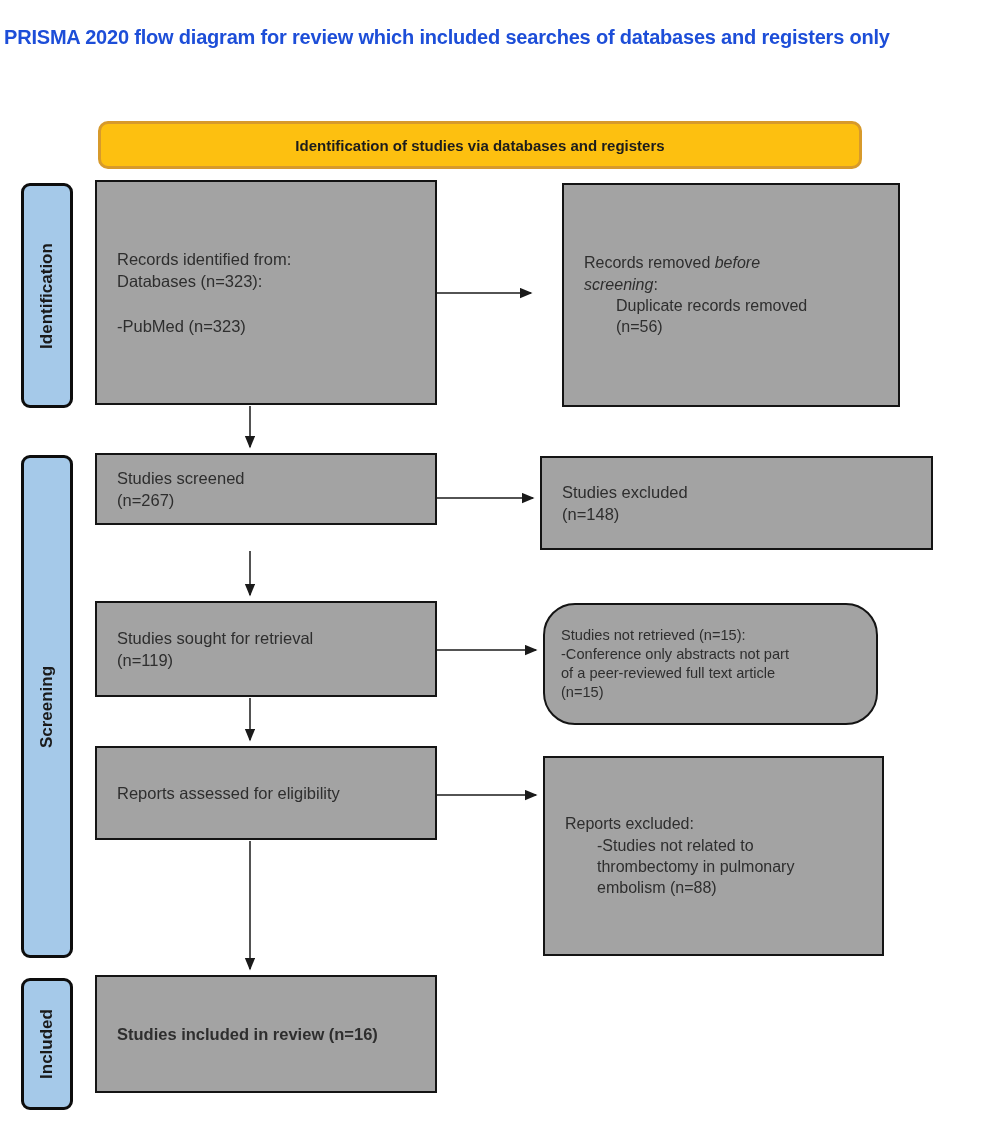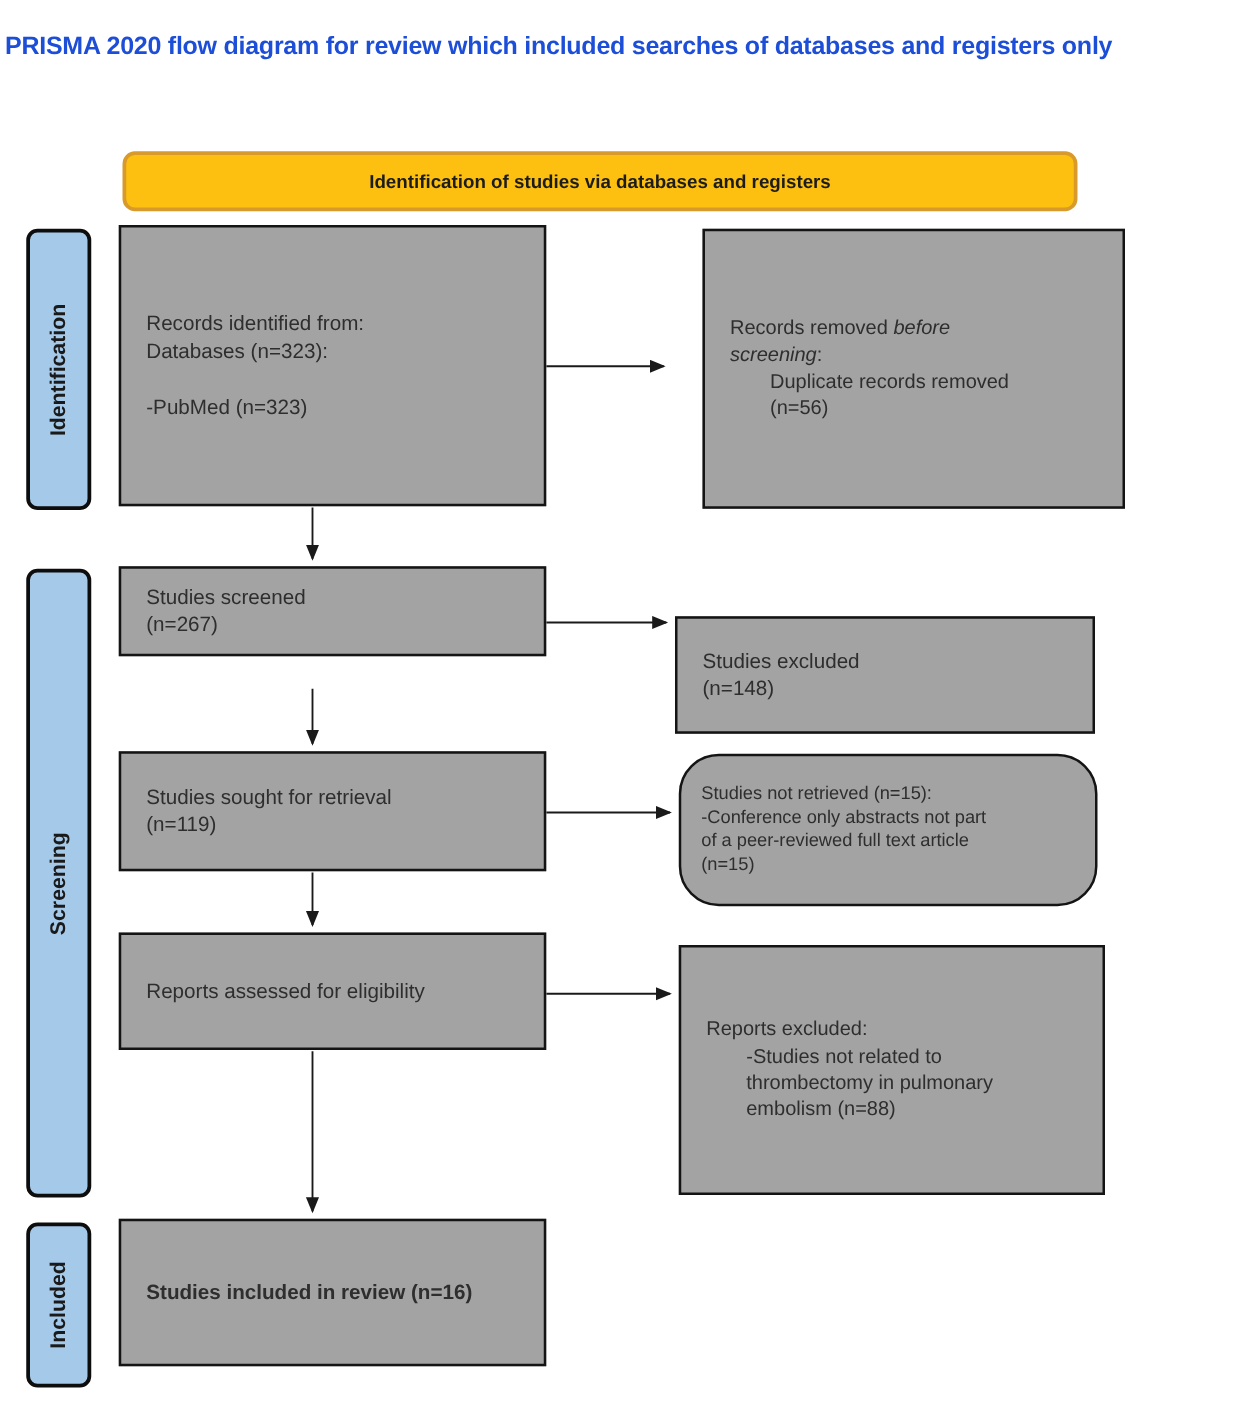--- a/index.html
+++ b/index.html
@@ -116,21 +116,21 @@
     <div class="line"><em class="soft">screening</em><span>:</span></div>
     <div class="line indent">Duplicate records removed</div>
     <div class="line indent">(n=56)</div>
   </div>
 
   <div class="fbox" style="left:95px; top:453px; width:342px; height:72px;">
     <div class="line">Studies screened</div>
     <div class="line">(n=267)</div>
   </div>
 
-  <div class="fbox" style="left:540px; top:456px; width:336px; height:94px;margin-top:37px;">
+  <div class="fbox" style="left:540px; top:456px; width:393px; height:94px;">
     <div class="line">Studies excluded</div>
     <div class="line">(n=148)</div>
   </div>
 
   <div class="fbox" style="left:95px; top:601px; width:342px; height:96px;">
     <div class="line">Studies sought for retrieval</div>
     <div class="line">(n=119)</div>
   </div>
 
   <div class="fbox small" style="left:543px; top:603px; width:335px; height:122px; padding-left:16px;">

